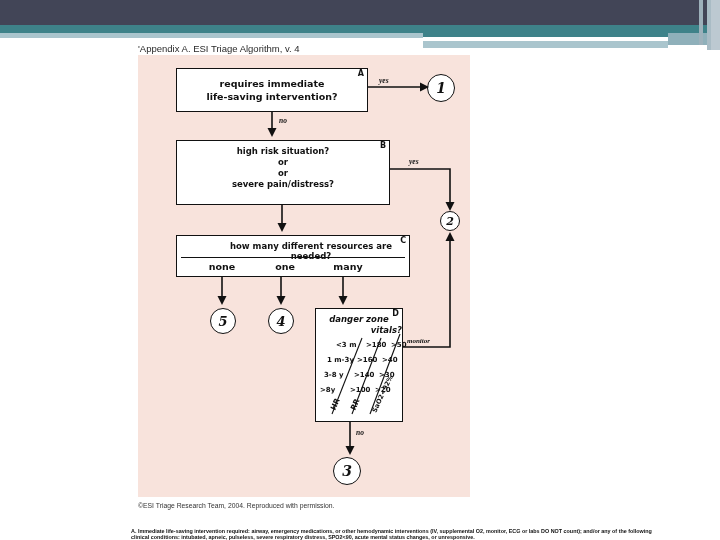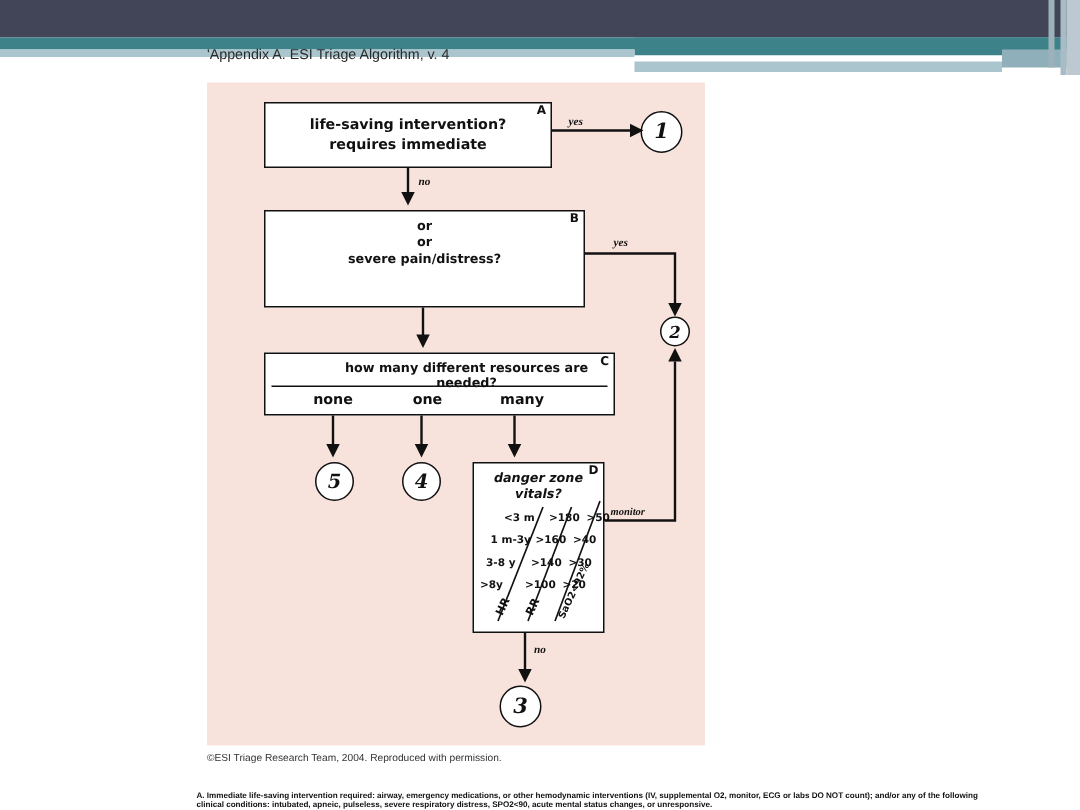--- a/index.html
+++ b/index.html
@@ -14,21 +14,21 @@
   .lightblue-left{left:0;top:33px;width:423px;height:5px;background:#aac5cd;}
   .teal-right-ext{left:423px;top:25px;width:297px;height:12px;background:#3e8289;}
   .white-gap-right{left:423px;top:37px;width:297px;height:4px;background:#ffffff;}
   .lightblue-right{left:423px;top:41px;width:245px;height:7px;background:#aac5cd;}
   .muted-square{left:668px;top:33px;width:45px;height:12px;background:#8fb0ba;}
   .vstripe1{left:699px;top:0;width:4px;height:45px;background:#9db1bb;}
   .vstripe2{left:707px;top:0;width:4px;height:50px;background:#a9bcc5;}
   .vstripe3{left:711px;top:0;width:9px;height:50px;background:#bcc9d1;}
 
   
-  .slide-title{position:absolute;left:138px;top:31px;font-size:9.5px;color:#2a2a2a;white-space:nowrap;text-align:center;}
+  .slide-title{position:absolute;left:138px;top:43px;font-size:9.5px;color:#2a2a2a;white-space:nowrap;text-align:center;}
   .credit{position:absolute;left:138px;top:502px;font-size:6.8px;color:#333;white-space:nowrap;}
   .footnote{position:absolute;left:131px;width:586px;font-size:5.4px;font-weight:bold;
             color:#111;white-space:nowrap;line-height:6px;}
   .fn1{top:528px;} .fn2{top:534px;}
 
   
   .panel{position:absolute;left:138px;top:55px;width:332px;height:442px;background:#f8e3dc;}
 
   .box{position:absolute;background:#fff;border:1.4px solid #111;box-sizing:border-box;
        color:#111;font-family:"DejaVu Sans",sans-serif;font-weight:bold;text-align:center;}
@@ -91,44 +91,45 @@
   <div class="bar vstripe1"></div>
   <div class="bar vstripe2"></div>
   <div class="bar vstripe3"></div>
 
   <div class="slide-title">'Appendix A. ESI Triage Algorithm, v. 4</div>
 
   <div class="panel"></div>
 
   <div class="box boxA">
     <span class="tag">A</span>
+    <div>requires immediate</div>
     <div>life-saving intervention?</div>
-    <div>requires immediate</div>
   </div>
 
   <div class="box boxB">
     <span class="tag">B</span>
+    <div>high risk situation?</div>
     <div>or</div>
     <div>or</div>
     <div>severe pain/distress?</div>
   </div>
 
   <div class="box boxC">
     <span class="tag">C</span>
     <div class="q">how many different resources are needed?</div>
     <div class="c-sep"></div>
     <div class="c-opt c-none">none</div>
     <div class="c-opt c-one">one</div>
     <div class="c-opt c-many">many</div>
   </div>
 
   <div class="box boxD">
     <span class="tag">D</span>
     <div class="d-title">danger zone</div>
-    <div class="d-title" style="margin-top:0;">vitals?</div>
+    <div class="d-title" style="margin-top:0;text-align:right;">vitals?</div>
     <div class="drow drow1">
       <span class="dage">&lt;3 m</span>
       <span class="dhr">&gt;180</span>
       <span class="drr">&gt;50</span>
     </div>
     <div class="drow drow2">
       <span class="dage">1 m-3y</span>
       <span class="dhr">&gt;160</span>
       <span class="drr">&gt;40</span>
     </div>

